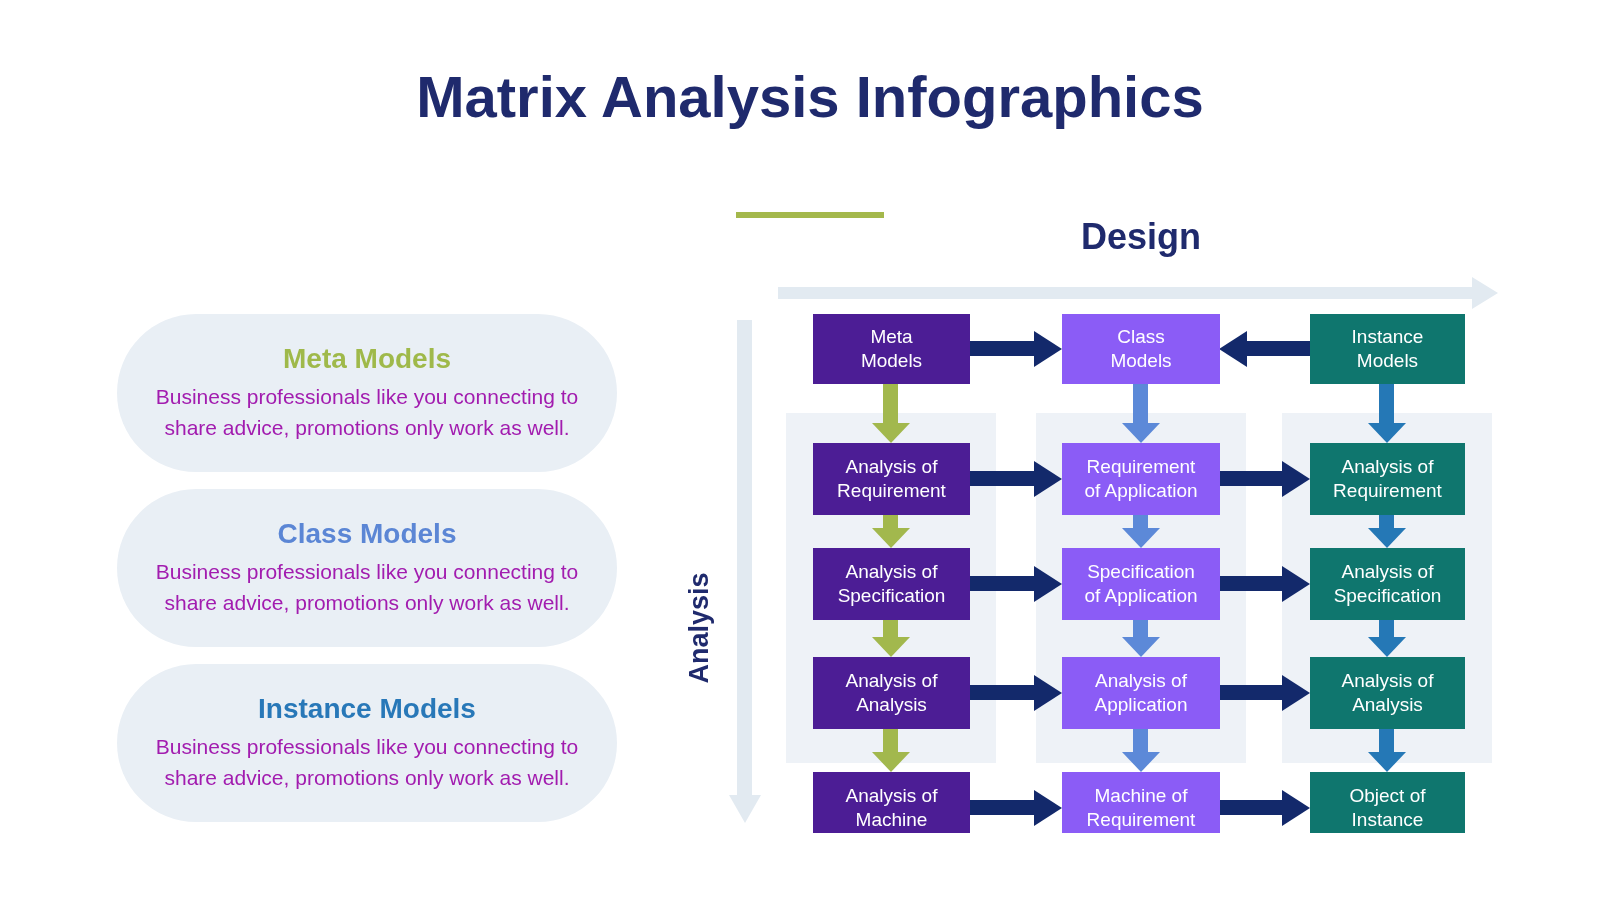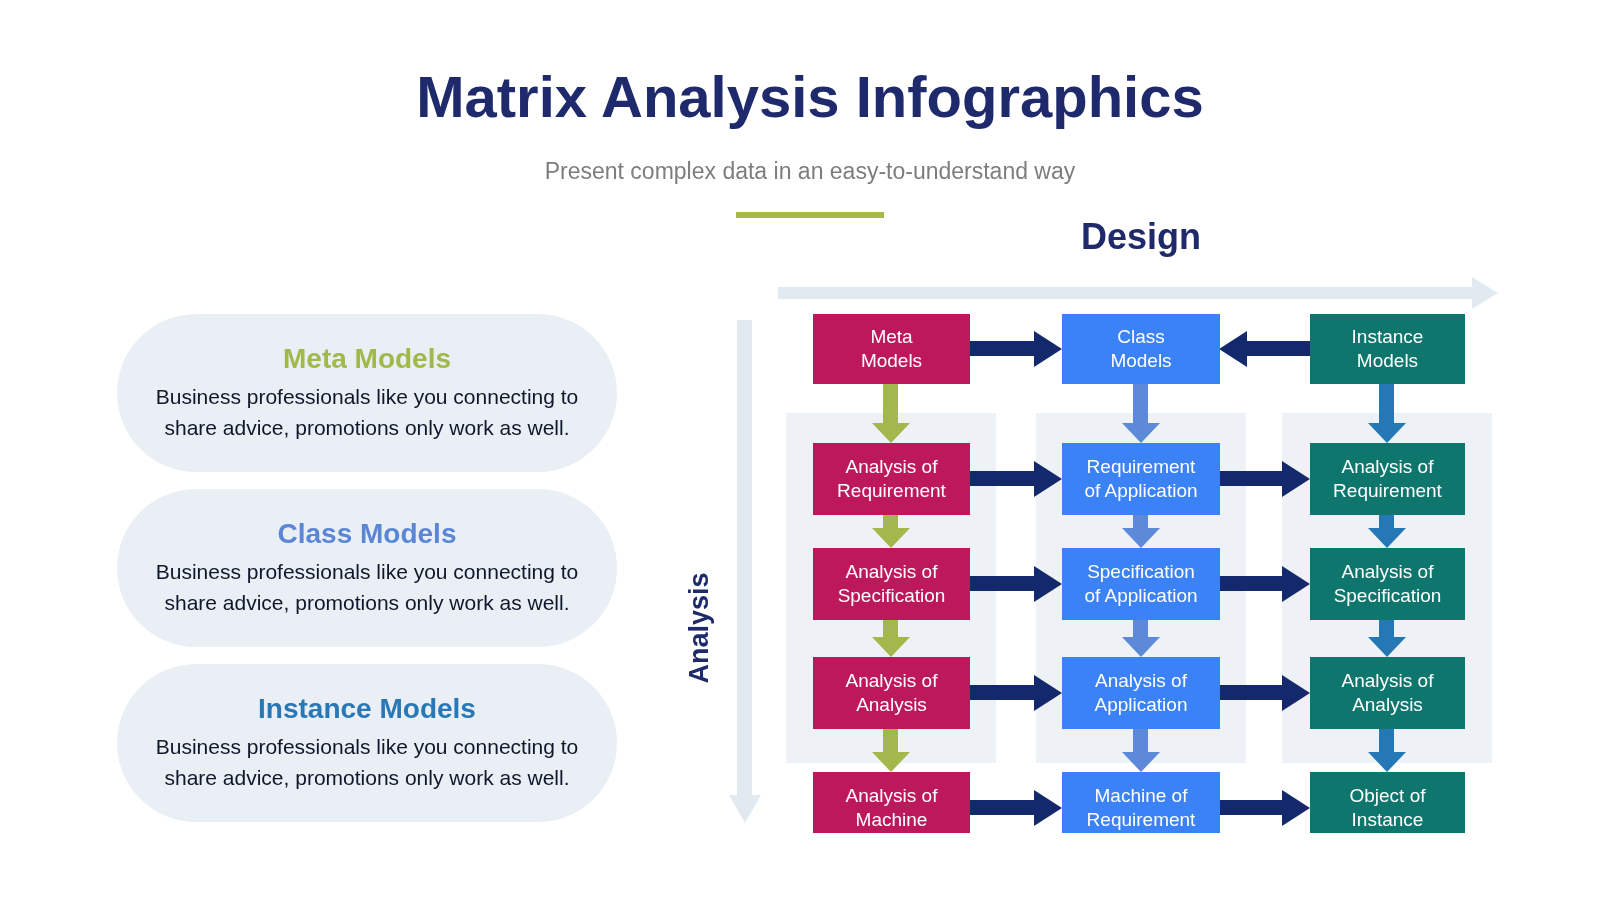--- a/index.html
+++ b/index.html
@@ -20,21 +20,21 @@
     position:absolute;left:50%;margin-left:-74px;top:212px;width:148px;height:6px;background:#a4b84c;
   }
   
   .card{
     position:absolute;left:117px;width:500px;height:158px;border-radius:80px;background:#e9eff5;
     display:flex;flex-direction:column;align-items:center;justify-content:center;text-align:center;
   }
   .card.c1{top:314px}.card.c2{top:489px}.card.c3{top:664px}
   .card h2{margin:0 0 6px 0;font-size:28px;font-weight:700;}
   .card.c1 h2{color:#9fb94a}.card.c2 h2{color:#5b86d5}.card.c3 h2{color:#2878b8}
-  .card p{margin:0;max-width:440px;font-size:21px;line-height:1.48;color:#0f172a;}
+  .card p{margin:0;max-width:440px;font-size:21px;line-height:1.48;color:#a21caf;}
   
   .design-label{
     position:absolute;left:1041px;top:216px;width:200px;text-align:center;
     font-size:36px;font-weight:700;color:#1f2a6d;
   }
   .analysis-label{
     position:absolute;left:601px;top:611px;width:200px;height:34px;text-align:center;
     font-size:27px;font-weight:700;color:#1f2a6d;transform:rotate(-90deg);
   }
   .haxis{position:absolute;left:778px;top:287px;width:694px;height:12px;background:#e2eaf1;}
@@ -51,21 +51,21 @@
   .panel{position:absolute;top:413px;height:350px;width:210px;background:#eef2f7;z-index:0;}
   .panel.p1{left:786px}.panel.p2{left:1036px}.panel.p3{left:1282px}
   
   .box{
     position:absolute;z-index:2;display:flex;align-items:center;justify-content:center;text-align:center;
     color:#ffffff;font-size:19px;line-height:1.25;white-space:pre-line;font-weight:400;
   }
   .colx1{left:813px;width:157px}.colx2{left:1062px;width:158px}.colx3{left:1310px;width:155px}
   .rowy1{top:314px;height:70px}.rowy2{top:443px;height:72px}.rowy3{top:548px;height:72px}
   .rowy4{top:657px;height:72px}.rowy5{top:772px;height:72px}
-  .fill-green{background:#be185d}.fill-blue{background:#3b82f6}.fill-dblue{background:#0f766e}
+  .fill-green{background:#4c1d95}.fill-blue{background:#8b5cf6}.fill-dblue{background:#0f766e}
   
   .va{position:absolute;width:15px;margin-left:-8px;background:currentColor;z-index:1;}
   .va::after{
     content:"";position:absolute;top:100%;left:50%;margin-left:-19px;width:0;height:0;
     border-left:19px solid transparent;border-right:19px solid transparent;border-top:20px solid;
   }
   .vx1{left:891px;color:#a2b84d}.vx2{left:1141px;color:#5c89d8}.vx3{left:1387px;color:#2578b6}
   .vgA{top:384px;height:39px}.vgB{top:515px;height:13px}.vgC{top:620px;height:17px}.vgD{top:729px;height:23px}
   
   .ha{position:absolute;height:15px;background:currentColor;color:#13296b;z-index:1;}
@@ -78,21 +78,20 @@
   }
   .hr1{top:341px}.hr2{top:471px}.hr3{top:576px}.hr4{top:685px}.hr5{top:800px}
   .spanA{left:970px;width:64px}.spanB{left:1220px;width:62px}.spanL{left:1247px;width:63px}
 </style>
 </head>
 <body>
 
 <div class="page">
 
   <h1 class="title">Matrix Analysis Infographics</h1>
-  <p class="subtitle">Present complex data in an easy-to-understand way</p>
   <div class="divider"></div>
 
   <section class="card c1">
     <h2>Meta Models</h2>
     <p>Business professionals like you connecting to share advice, promotions only work as well.</p>
   </section>
   <section class="card c2">
     <h2>Class Models</h2>
     <p>Business professionals like you connecting to share advice, promotions only work as well.</p>
   </section>

